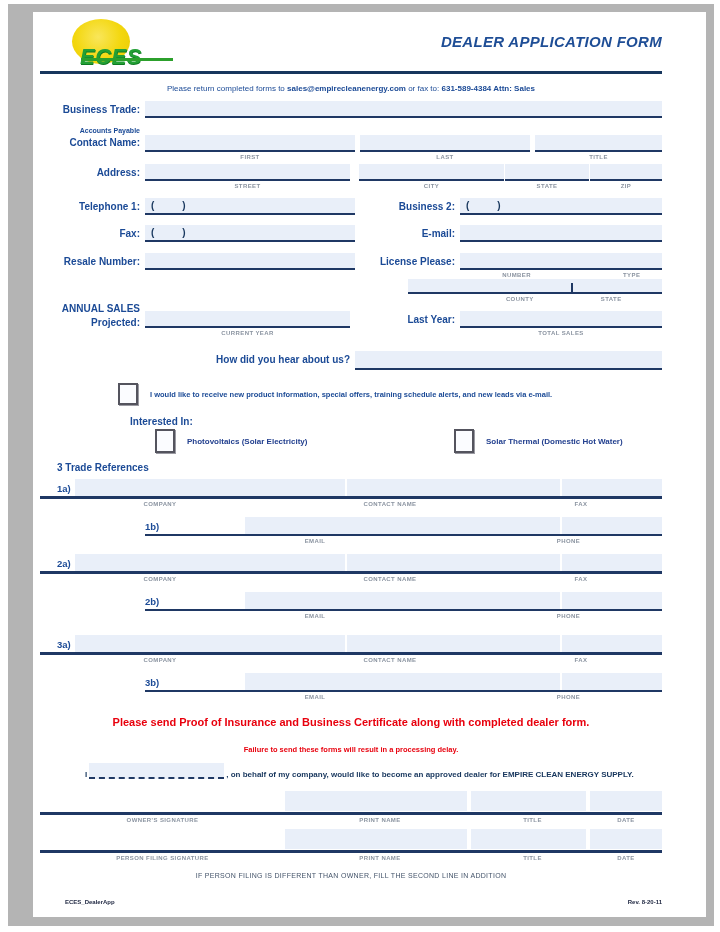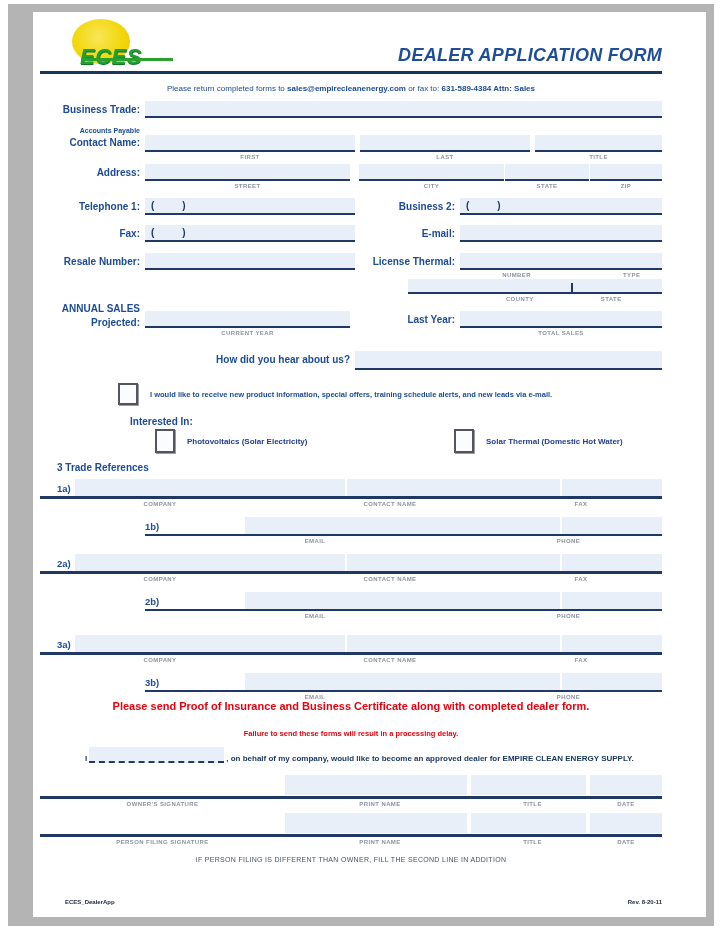--- a/index.html
+++ b/index.html
@@ -10,21 +10,21 @@
   .content { display:flex; flex-direction:column; flex:1; padding:0 44px 12px 7px; }
 
   
   .header-row { display:flex; justify-content:space-between; align-items:flex-end; height:52px; }
   .logo { position:relative; width:150px; height:52px; }
   .logo-sun { position:absolute; left:32px; top:1px; width:58px; height:45px; border-radius:50%;
               background:radial-gradient(circle at 45% 40%, #f9e65a 0%, #f3d70e 55%, #e9c905 100%); }
   .logo-word { position:absolute; left:40px; top:26px; font-size:22px; font-weight:bold; font-style:italic;
                color:#23a035; letter-spacing:0.5px; text-shadow:0.5px 0.5px 0 #0e7a22; }
   .logo-bar { position:absolute; left:41px; top:40px; width:92px; height:3px; background:#2ca02c; }
-  .form-title { font-size:18px; font-weight:bold; font-style:italic; color:#1f4e96; letter-spacing:0.3px; padding-bottom:4px; }
+  .form-title { font-size:15px; font-weight:bold; font-style:italic; color:#1f4e96; letter-spacing:0.3px; padding-bottom:20px; }
   .rule { height:3px; background:#17365d; margin-top:1px; }
 
   .instruction { margin-top:10px; text-align:center; font-size:8px; color:#1b4a96; }
   .instruction b { font-weight:bold; }
 
   
   .frow { display:flex; align-items:flex-start; }
   .lbl { width:100px; text-align:right; color:#1b4a96; font-weight:bold; font-size:10px; height:19px; line-height:17px; flex:0 0 auto; }
   .lbl2 { width:95px; }
   .cell { display:flex; flex-direction:column; flex:0 0 auto; margin-left:5px; }
@@ -62,21 +62,21 @@
   .ref-label { font-size:9.5px; font-weight:bold; color:#1b4a96; height:13px; flex:0 0 auto; }
   .ref-label.a { width:35px; padding-left:17px; }
   .ref-label.b { width:40px; }
   .rfill { height:17px; background:#e9eff9; flex:0 0 auto; }
   .subsA { display:flex; }
   .subsA span { font-size:6px; font-weight:bold; color:#8a93a0; letter-spacing:0.4px; text-align:center; padding-top:2px; }
   .subsB { display:flex; margin-left:105px; }
   .subsB span { font-size:6px; font-weight:bold; color:#8a93a0; letter-spacing:0.4px; text-align:center; padding-top:2px; }
 
   
-  .notice1 { text-align:center; font-size:11px; font-weight:bold; color:#e8000d; }
+  .notice1 { margin-top:16px; text-align:center; font-size:11px; font-weight:bold; color:#e8000d; }
   .notice2 { margin-top:17px; text-align:center; font-size:7.5px; font-weight:bold; color:#e8000d; }
 
   
   .statement { display:flex; align-items:flex-end; margin-top:9px; margin-left:45px; font-size:8px; font-weight:bold; color:#17365d; }
   .stmt-field { width:135px; height:16px; background:#e9eff9; border-bottom:2px dashed #1f3864; margin:0 2px; }
   .stmt-company { font-weight:bold; }
 
   
   .sigfills { display:flex; margin-top:12px; align-items:flex-end; }
   .sigfills .blank { width:245px; }
@@ -183,21 +183,21 @@
         <div class="cell" style="width:202px">
           <div class="field"></div>
         </div>
       </div>
 
       <div class="frow" style="margin-top:9px">
         <div class="lbl">Resale Number:</div>
         <div class="cell" style="width:210px">
           <div class="field"></div>
         </div>
-        <div class="lbl lbl2" style="margin-left:5px">License Thermal:</div>
+        <div class="lbl lbl2" style="margin-left:5px">License Please:</div>
         <div class="licblock">
           <div class="field"></div>
           <div class="lic-subrow">
             <span style="left:28%">NUMBER</span>
             <span style="left:85%">TYPE</span>
           </div>
           <div class="lic2">
             <div class="lic2-line">
               <div class="lic2-tick"></div>
             </div>

